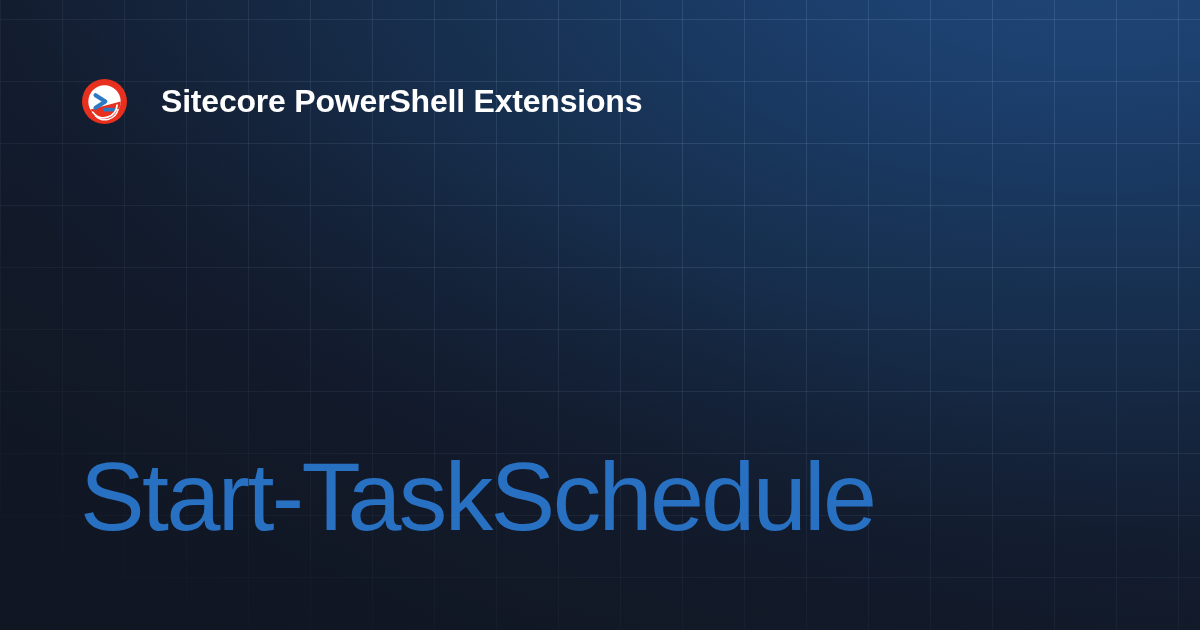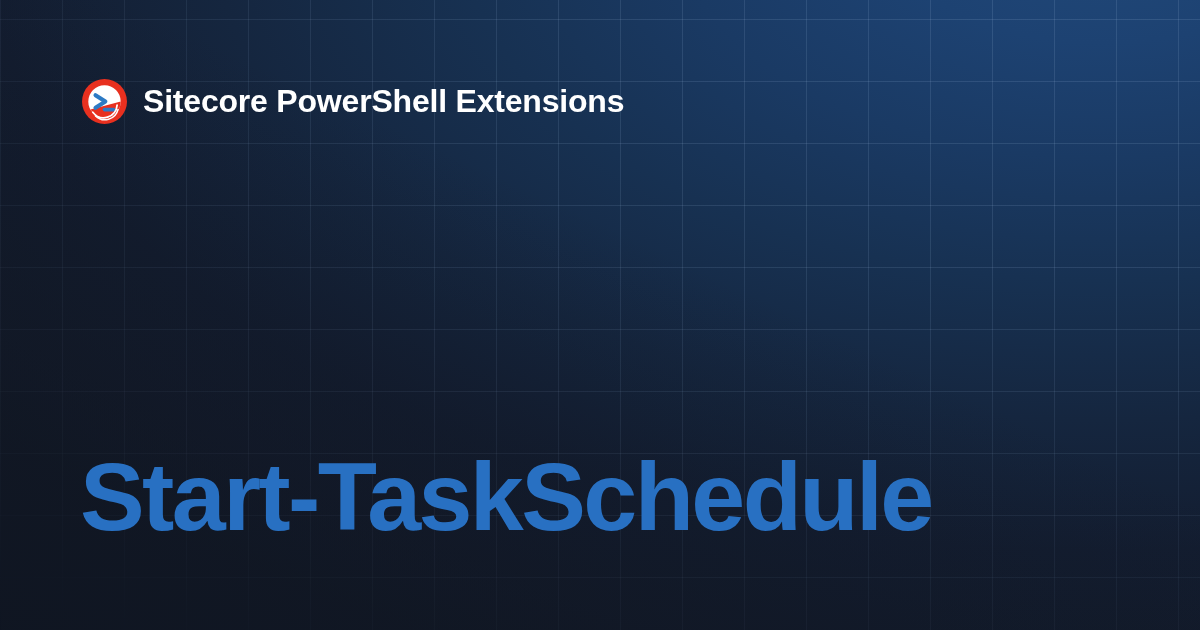--- a/index.html
+++ b/index.html
@@ -80,21 +80,21 @@
         rgba(0,0,0,0) 100%);
   }
 
   
   .brand {
     position: absolute;
     left: 82px;
     top: 78px;
     display: flex;
     align-items: center;
-    gap: 16px;
+    gap: 34px;
     height: 46px;
   }
 
   .brand-logo {
     width: 45px;
     height: 45px;
     flex: 0 0 45px;
     display: block;
   }
 
@@ -109,21 +109,21 @@
   }
 
   
   .page-title {
     position: absolute;
     left: 80px;
     top: 448px;
     margin: 0;
     color: #2870c2;
     font-size: 97px;
-    font-weight: bold;
+    font-weight: normal;
     letter-spacing: -2.6px;
     line-height: 1;
     white-space: nowrap;
     font-family: "Liberation Sans", sans-serif;
   }
 </style>
 </head>
 <body>
 
 <div class="card">

